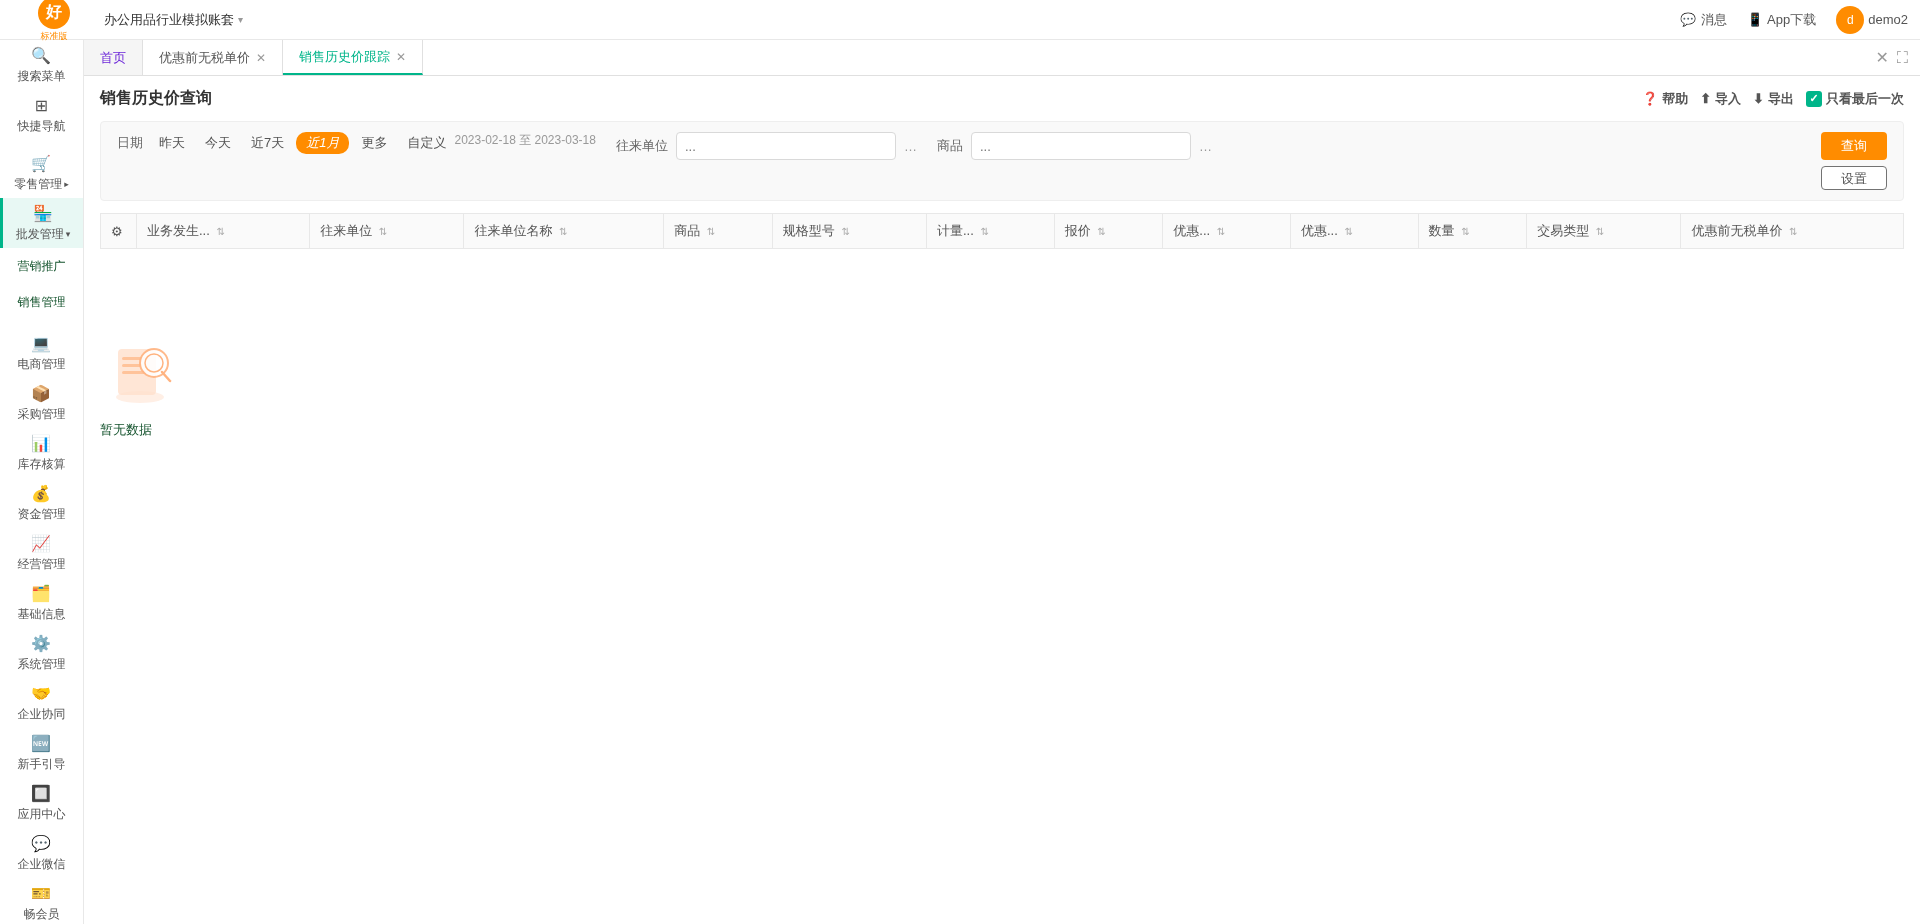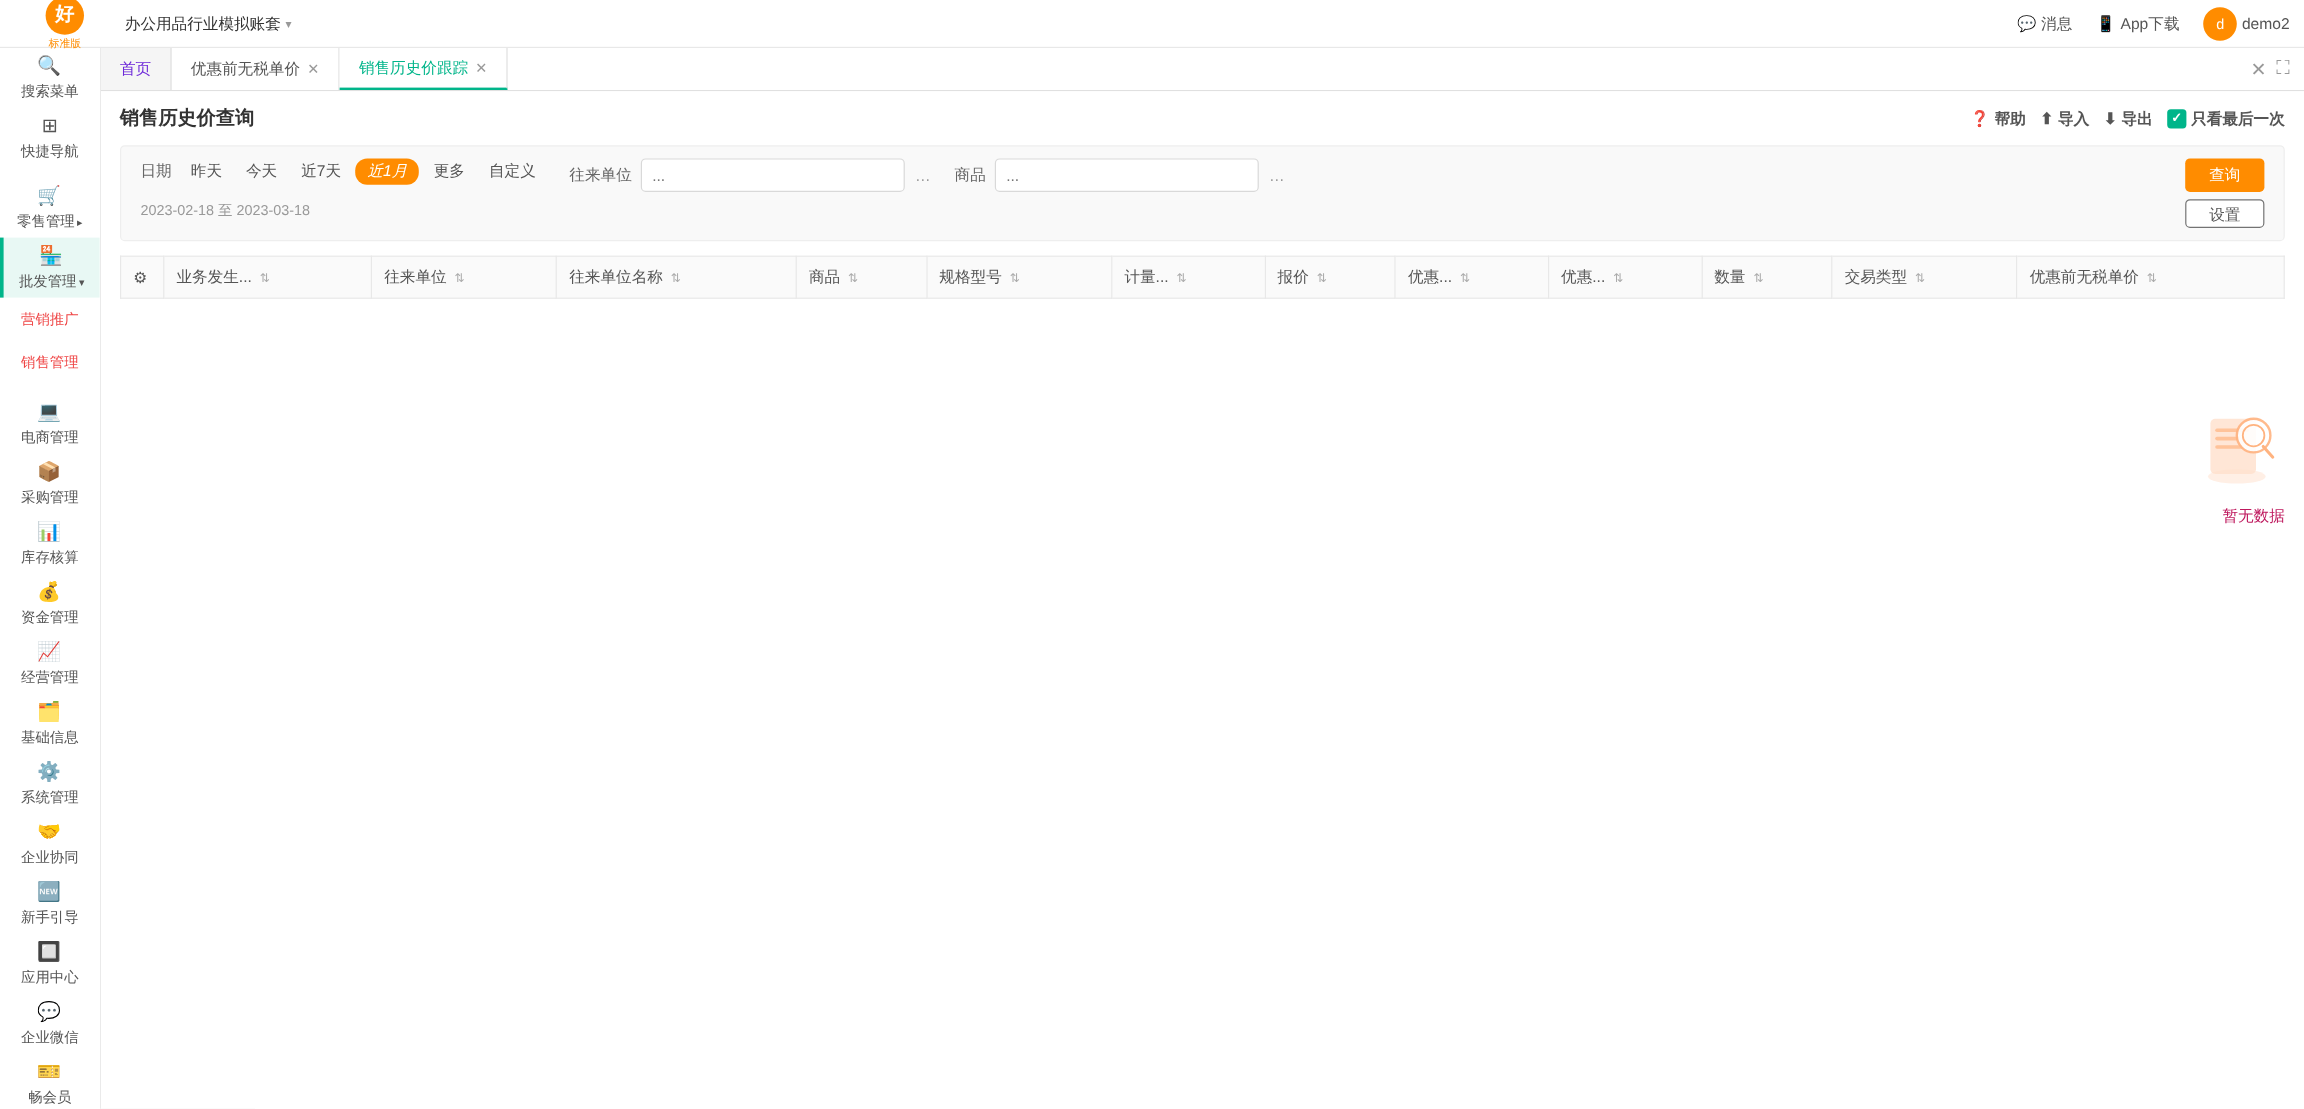--- a/index.html
+++ b/index.html
@@ -119,21 +119,21 @@
     .sidebar-section {
       background: #e8f8f4;
       border-left: 3px solid #00b58a;
     }
     .sidebar-sub-item {
       display: flex;
       align-items: center;
       justify-content: center;
       padding: 8px 4px;
       cursor: pointer;
-      color: #ef4444;
+      color: #14532d;
       font-size: 12px;
       min-height: 36px;
     }
 
     
     .content-area {
       flex: 1;
       display: flex;
       flex-direction: column;
       overflow: hidden;
@@ -339,24 +339,24 @@
     }
     .settings-col {
       width: 36px;
       text-align: center;
     }
 
     
     .empty-state {
       display: flex;
       flex-direction: column;
-      align-items: flex-end;
+      align-items: flex-start;
       justify-content: center;
       padding: 80px 0;
-      color: #be185d;
+      color: #14532d;
     }
     .empty-icon {
       width: 80px;
       height: 80px;
       margin-bottom: 12px;
     }
 
     
     .sidebar-divider {
       height: 1px;
@@ -515,21 +515,21 @@
             <span>导出</span>
           </div>
           <div class="page-title-action">
             <div class="checkbox-checked">✓</div>
             <span>只看最后一次</span>
           </div>
         </div>
       </div>
 
       <div class="filter-bar">
-        <div style="display:flex;flex-direction:column;gap:13px;">
+        <div style="display:flex;flex-direction:row;gap:0;">
           <div class="filter-group">
             <span class="filter-label">日期</span>
             <div class="date-options">
               <span class="date-option">昨天</span>
               <span class="date-option">今天</span>
               <span class="date-option">近7天</span>
               <span class="date-option active">近1月</span>
               <span class="date-option">更多</span>
               <span class="date-option">自定义</span>
             </div>

